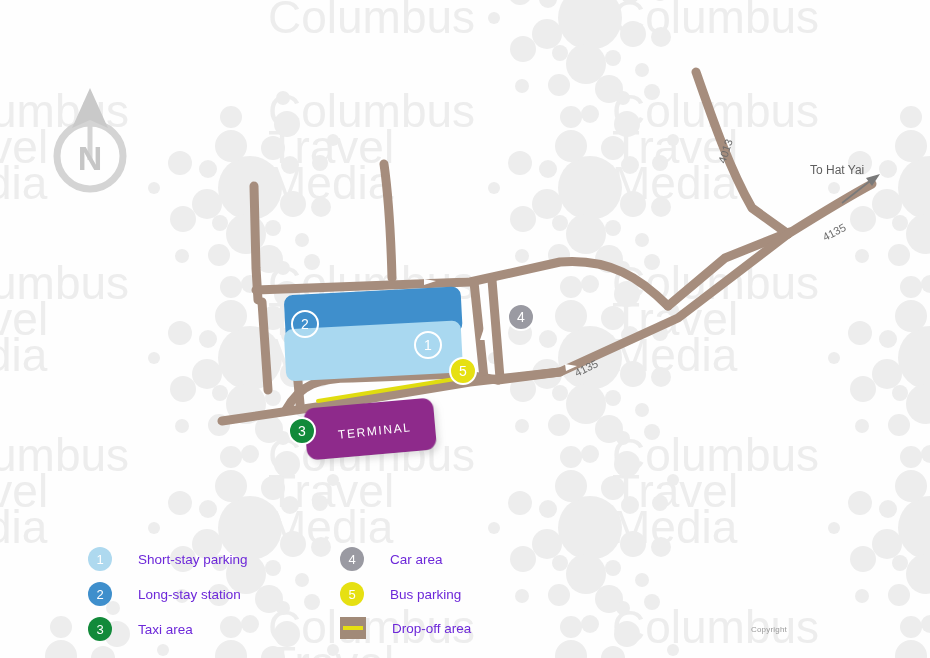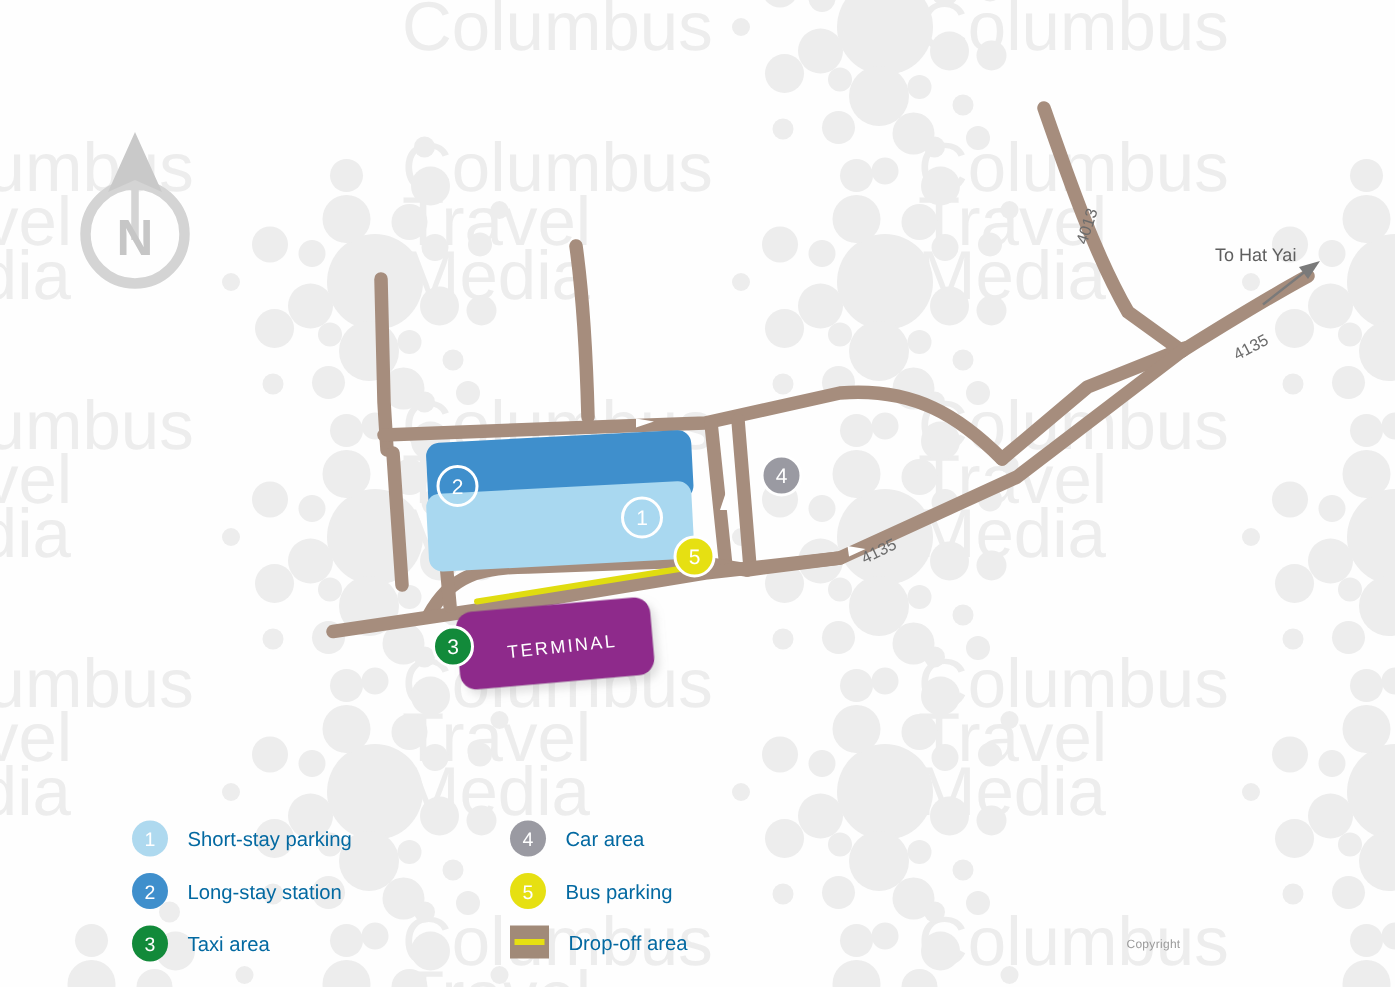--- a/index.html
+++ b/index.html
@@ -56,21 +56,21 @@
   .legend-item{position:absolute;display:flex;align-items:center;}
   .legend-badge{
     width:24px;height:24px;border-radius:50%;display:flex;align-items:center;
     justify-content:center;color:#fff;font-size:13px;flex:0 0 auto;
   }
   .legend-swatch{
     width:26px;height:22px;background:#a18a78;display:flex;align-items:center;
     justify-content:center;flex:0 0 auto;
   }
   .legend-swatch i{display:block;width:20px;height:4px;background:#e6e012;}
-  .legend-text{margin-left:13px;font-size:13.5px;color:#0369a1;white-space:nowrap;}
+  .legend-text{margin-left:26px;font-size:13.5px;color:#6d28d9;white-space:nowrap;}
 
   .copyright{
     position:absolute;right:143px;bottom:24px;font-size:8px;color:#9a9a9a;
     letter-spacing:.2px;
   }
 </style>
 </head>
 <body>
 
 <div id="map-root">

